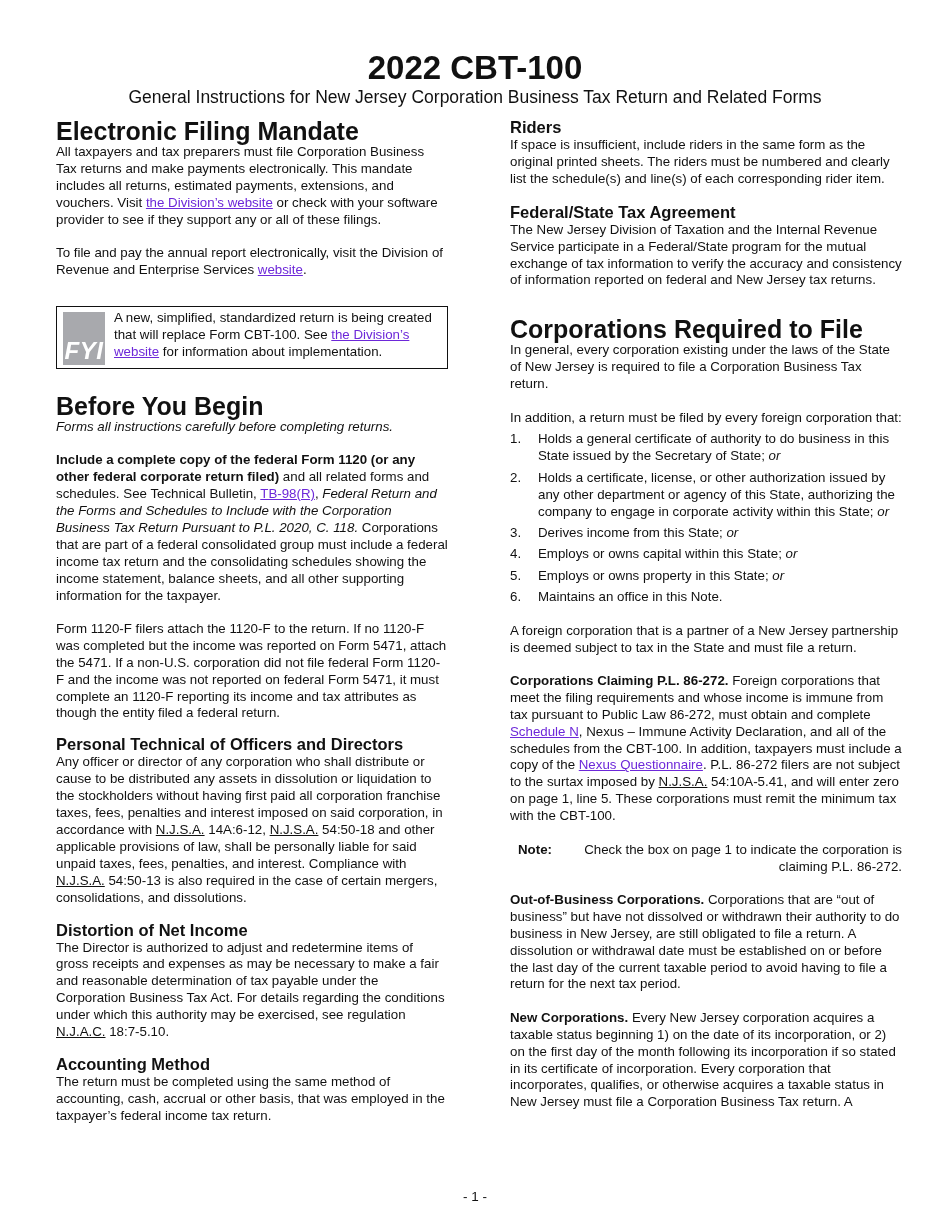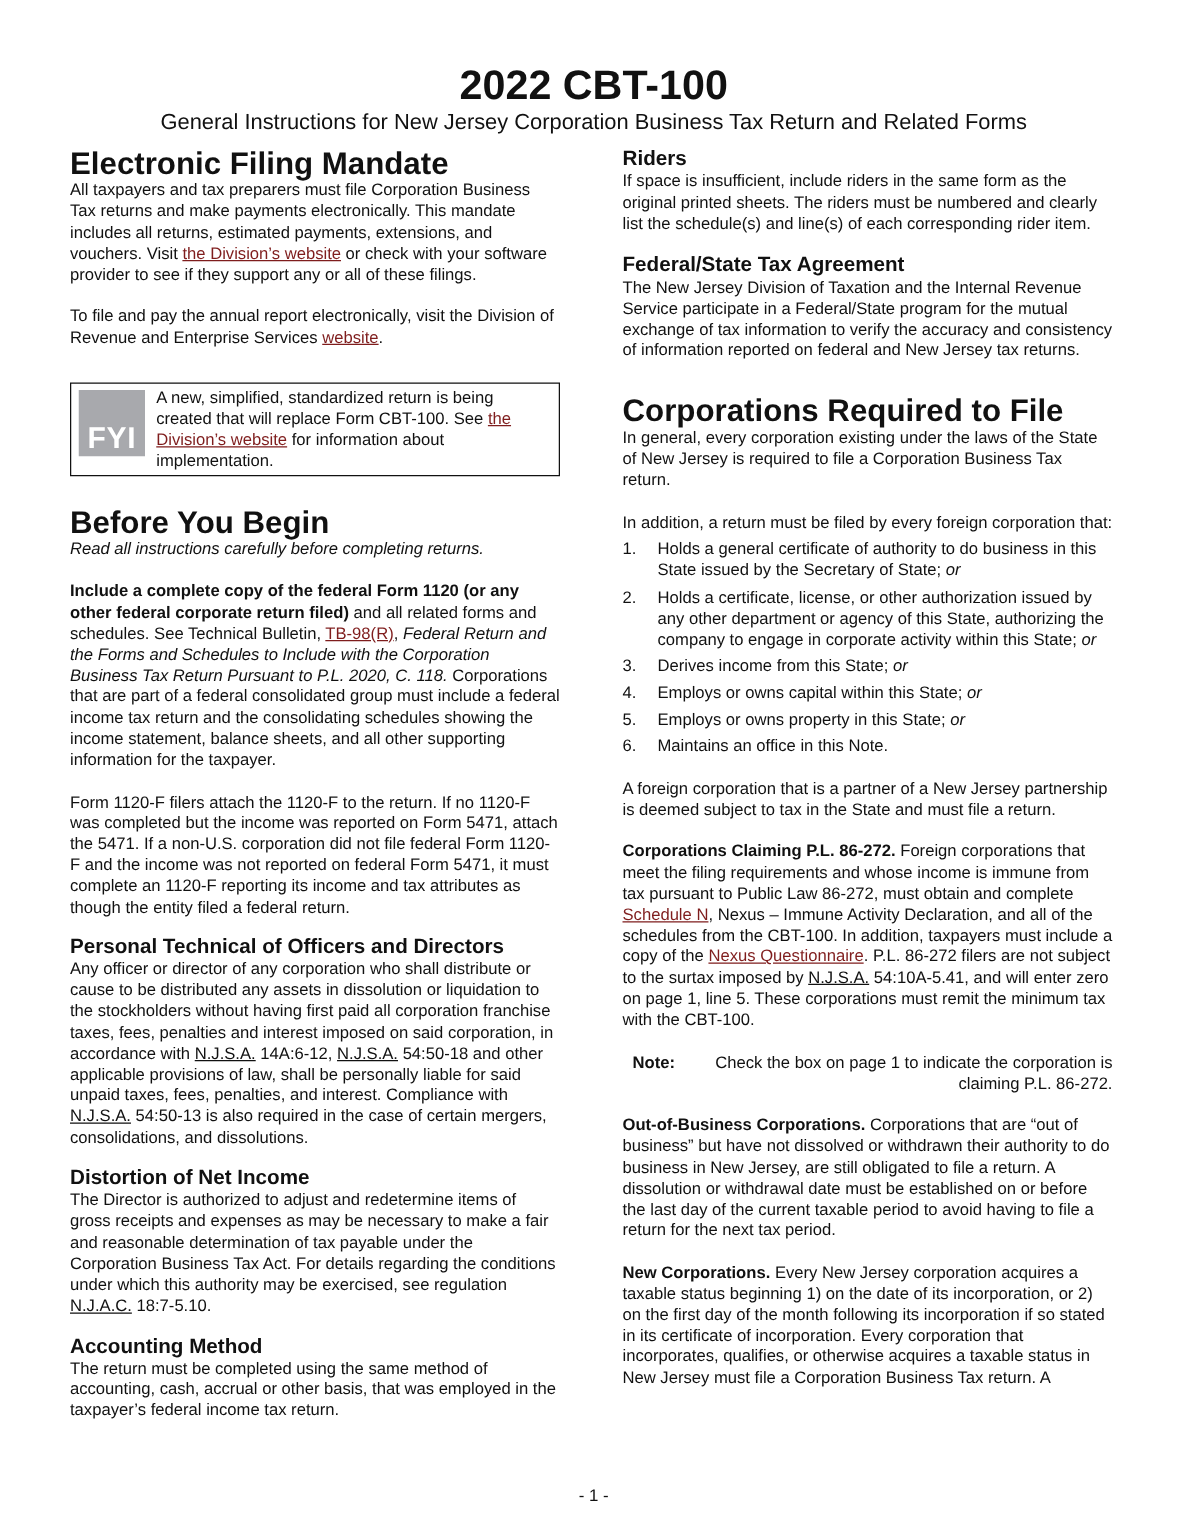--- a/index.html
+++ b/index.html
@@ -10,38 +10,38 @@
   .doc-title {
     position: absolute; top: 48px; left: 0; width: 950px; text-align: center;
     font-size: 33px; font-weight: bold; line-height: 40px; margin: 0;
   }
   .doc-subtitle {
     position: absolute; top: 86px; left: 0; width: 950px; text-align: center;
     font-size: 17.5px; line-height: 22px; margin: 0;
   }
   .col { position: absolute; top: 118px; width: 392px; font-size: 13.3px; line-height: 16.9px; }
   .col-left { left: 56px; }
-  .col-right { left: 498px; width: 392px; }
+  .col-right { left: 510px; width: 392px; }
   p { margin: 0; }
   .h1 { font-size: 25px; font-weight: bold; line-height: 26px; margin: 0; }
   .h2 { font-size: 16.5px; font-weight: bold; line-height: 19px; margin: 0; }
   .gap { height: 16.5px; }
-  a.link { color: #7f1d1d; text-decoration: underline; }
+  a.link { color: #6d28d9; text-decoration: underline; }
   .ul { text-decoration: underline; }
   .b { font-weight: bold; }
   .i { font-style: italic; }
   .fyi-box {
     border: 1.6px solid #111; padding: 3px 8px 3px 6px; display: flex; align-items: flex-start;
     margin-top: 2px;
   }
   .fyi-badge {
-    width: 53px; height: 53px; background: #a8a9ad; color: #ffffff; font-weight: bold;
+    width: 42px; height: 53px; background: #a8a9ad; color: #ffffff; font-weight: bold;
     font-size: 24px; display: flex; align-items: flex-end; justify-content: center;
     padding-bottom: 0; margin-top: 2px; margin-right: 9px; flex: 0 0 auto; box-sizing: border-box;
-    letter-spacing: 0.5px; line-height: 28px;
+    letter-spacing: 0.5px; line-height: 28px; font-style: italic;
   }
   .fyi-text { flex: 1; }
   ol.req { list-style: none; margin: 5px 0 0 0; padding: 0; }
   ol.req li { display: flex; margin-bottom: 4.5px; }
   ol.req li .num { width: 28px; flex: 0 0 auto; }
   ol.req li .txt { flex: 1; }
   .note { display: flex; text-align: right; }
   .note .lab { width: 42px; flex: 0 0 auto; font-weight: bold; }
   .note .txt { flex: 1; }
   .page-num {
@@ -66,21 +66,21 @@
 
   <div class="fyi-box">
     <div class="fyi-badge">FYI</div>
     <div class="fyi-text"><span>A new, simplified, standardized return is being created that will replace Form CBT-100. See </span><a class="link" href="#">the Division’s website</a><span> for information about implementation.</span></div>
   </div>
 
   <div style="height:24px"></div>
 
   <section>
     <h2 class="h1">Before You Begin</h2>
-    <p class="i">Read all instructions carefully before completing returns.</p>
+    <p class="i">Forms all instructions carefully before completing returns.</p>
     <div class="gap"></div>
     <p><span class="b">Include a complete copy of the federal Form 1120 (or any other federal corporate return filed)</span><span> and all related forms and schedules. See Technical Bulletin, </span><a class="link" href="#">TB-98(R)</a><span>, </span><span class="i">Federal Return and the Forms and Schedules to Include with the Corporation Business Tax Return Pursuant to P.L. 2020, C. 118.</span><span> Corporations that are part of a federal consolidated group must include a federal income tax return and the consolidating schedules showing the income statement, balance sheets, and all other supporting information for the taxpayer.</span></p>
     <div class="gap"></div>
     <p>Form 1120-F filers attach the 1120-F to the return. If no 1120-F was completed but the income was reported on Form 5471, attach the 5471. If a non-U.S. corporation did not file federal Form 1120-F and the income was not reported on federal Form 5471, it must complete an 1120-F reporting its income and tax attributes as though the entity filed a federal return.</p>
   </section>
 
   <div style="height:13px"></div>
 
   <section>
     <h3 class="h2">Personal Technical of Officers and Directors</h3>

